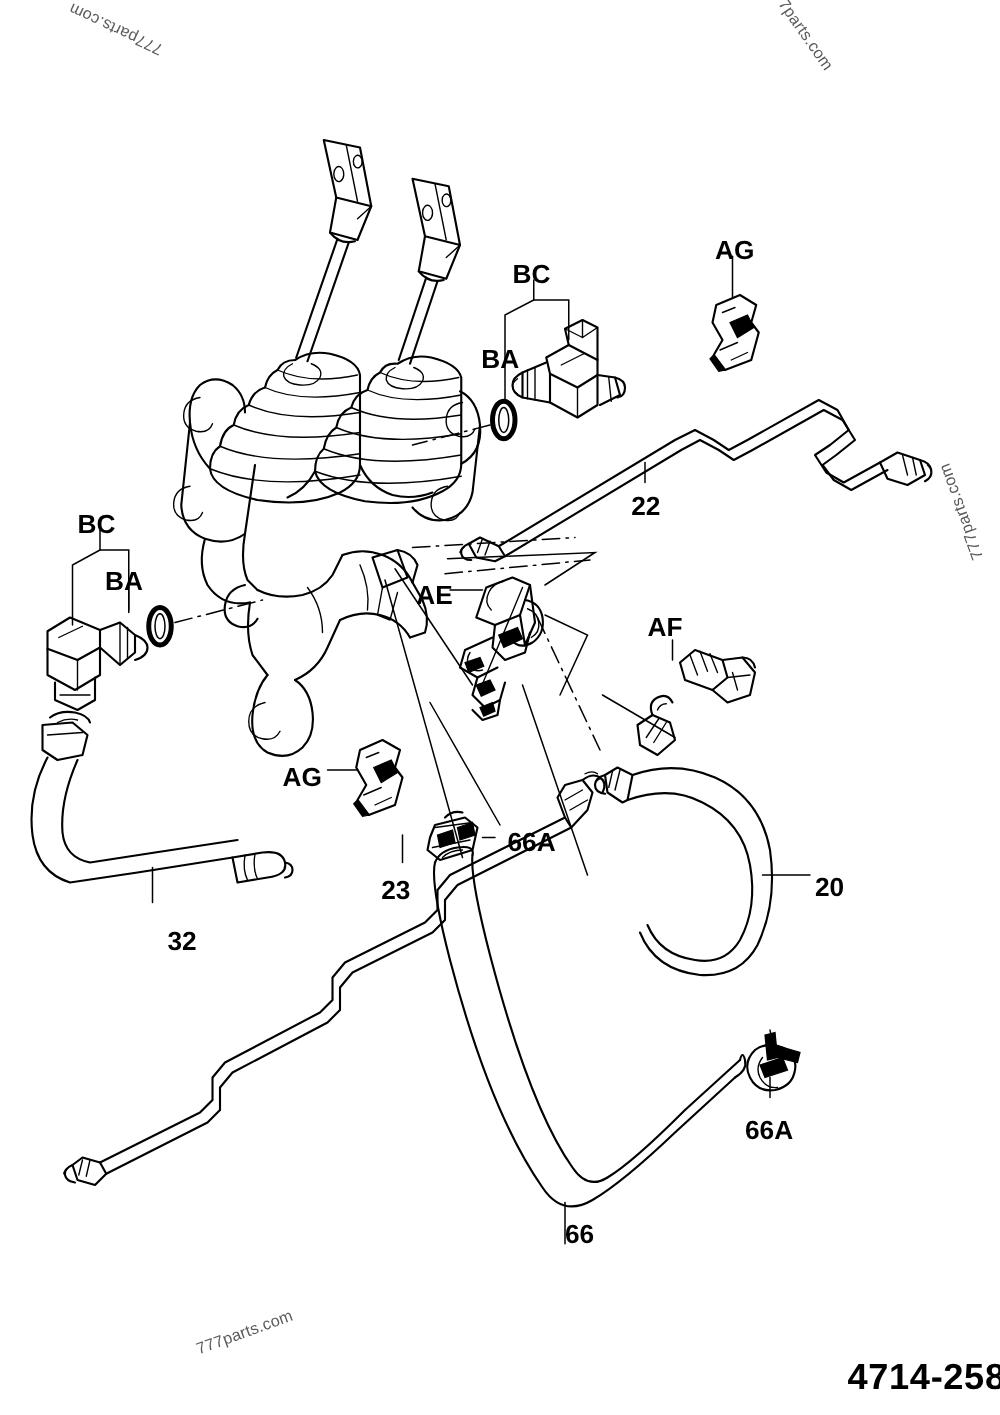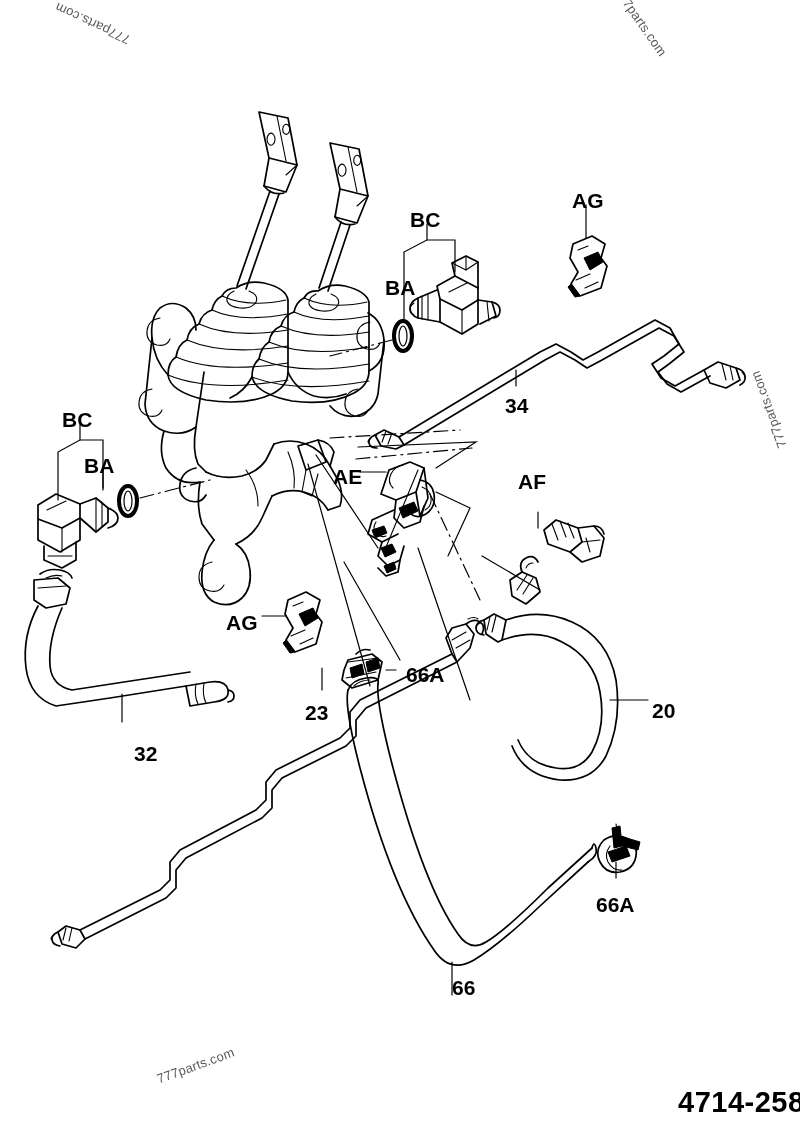--- a/index.html
+++ b/index.html
@@ -419,25 +419,25 @@
   </svg>
 
   <div class="wm" style="left:52px;  top:16px;   transform:rotate(205deg);">777parts.com</div>
   <div class="wm" style="left:600px; top:14px;   transform:rotate(55deg);">777parts.com</div>
   <div class="wm" style="left:728px; top:402px;  transform:rotate(250deg);">777parts.com</div>
   <div class="wm" style="left:155px; top:1058px; transform:rotate(340deg);">777parts.com</div>
 
   <div class="callout" style="left:410px; top:209px;">BC</div>
   <div class="callout" style="left:385px; top:277px;">BA</div>
   <div class="callout" style="left:572px; top:190px;">AG</div>
-  <div class="callout" style="left:505px; top:395px;">34</div>
+  <div class="callout" style="left:505px; top:395px;">22</div>
   <div class="callout" style="left:62px;  top:409px;">BC</div>
   <div class="callout" style="left:84px;  top:455px;">BA</div>
   <div class="callout" style="left:333px; top:466px;text-align:center;">AE</div>
-  <div class="callout" style="left:518px; top:471px;">AF</div>
+  <div class="callout" style="left:518px; top:492px;">AF</div>
   <div class="callout" style="left:226px; top:612px;">AG</div>
   <div class="callout" style="left:406px; top:664px;">66A</div>
   <div class="callout" style="left:305px; top:702px;">23</div>
   <div class="callout" style="left:652px; top:700px;">20</div>
   <div class="callout" style="left:106px; top:743px;margin-left:28px;">32</div>
   <div class="callout" style="left:596px; top:894px;">66A</div>
   <div class="callout" style="left:452px; top:977px;">66</div>
 
   <div class="drawing-no" style="left:678px; top:1086px;">4714-258</div>
 

